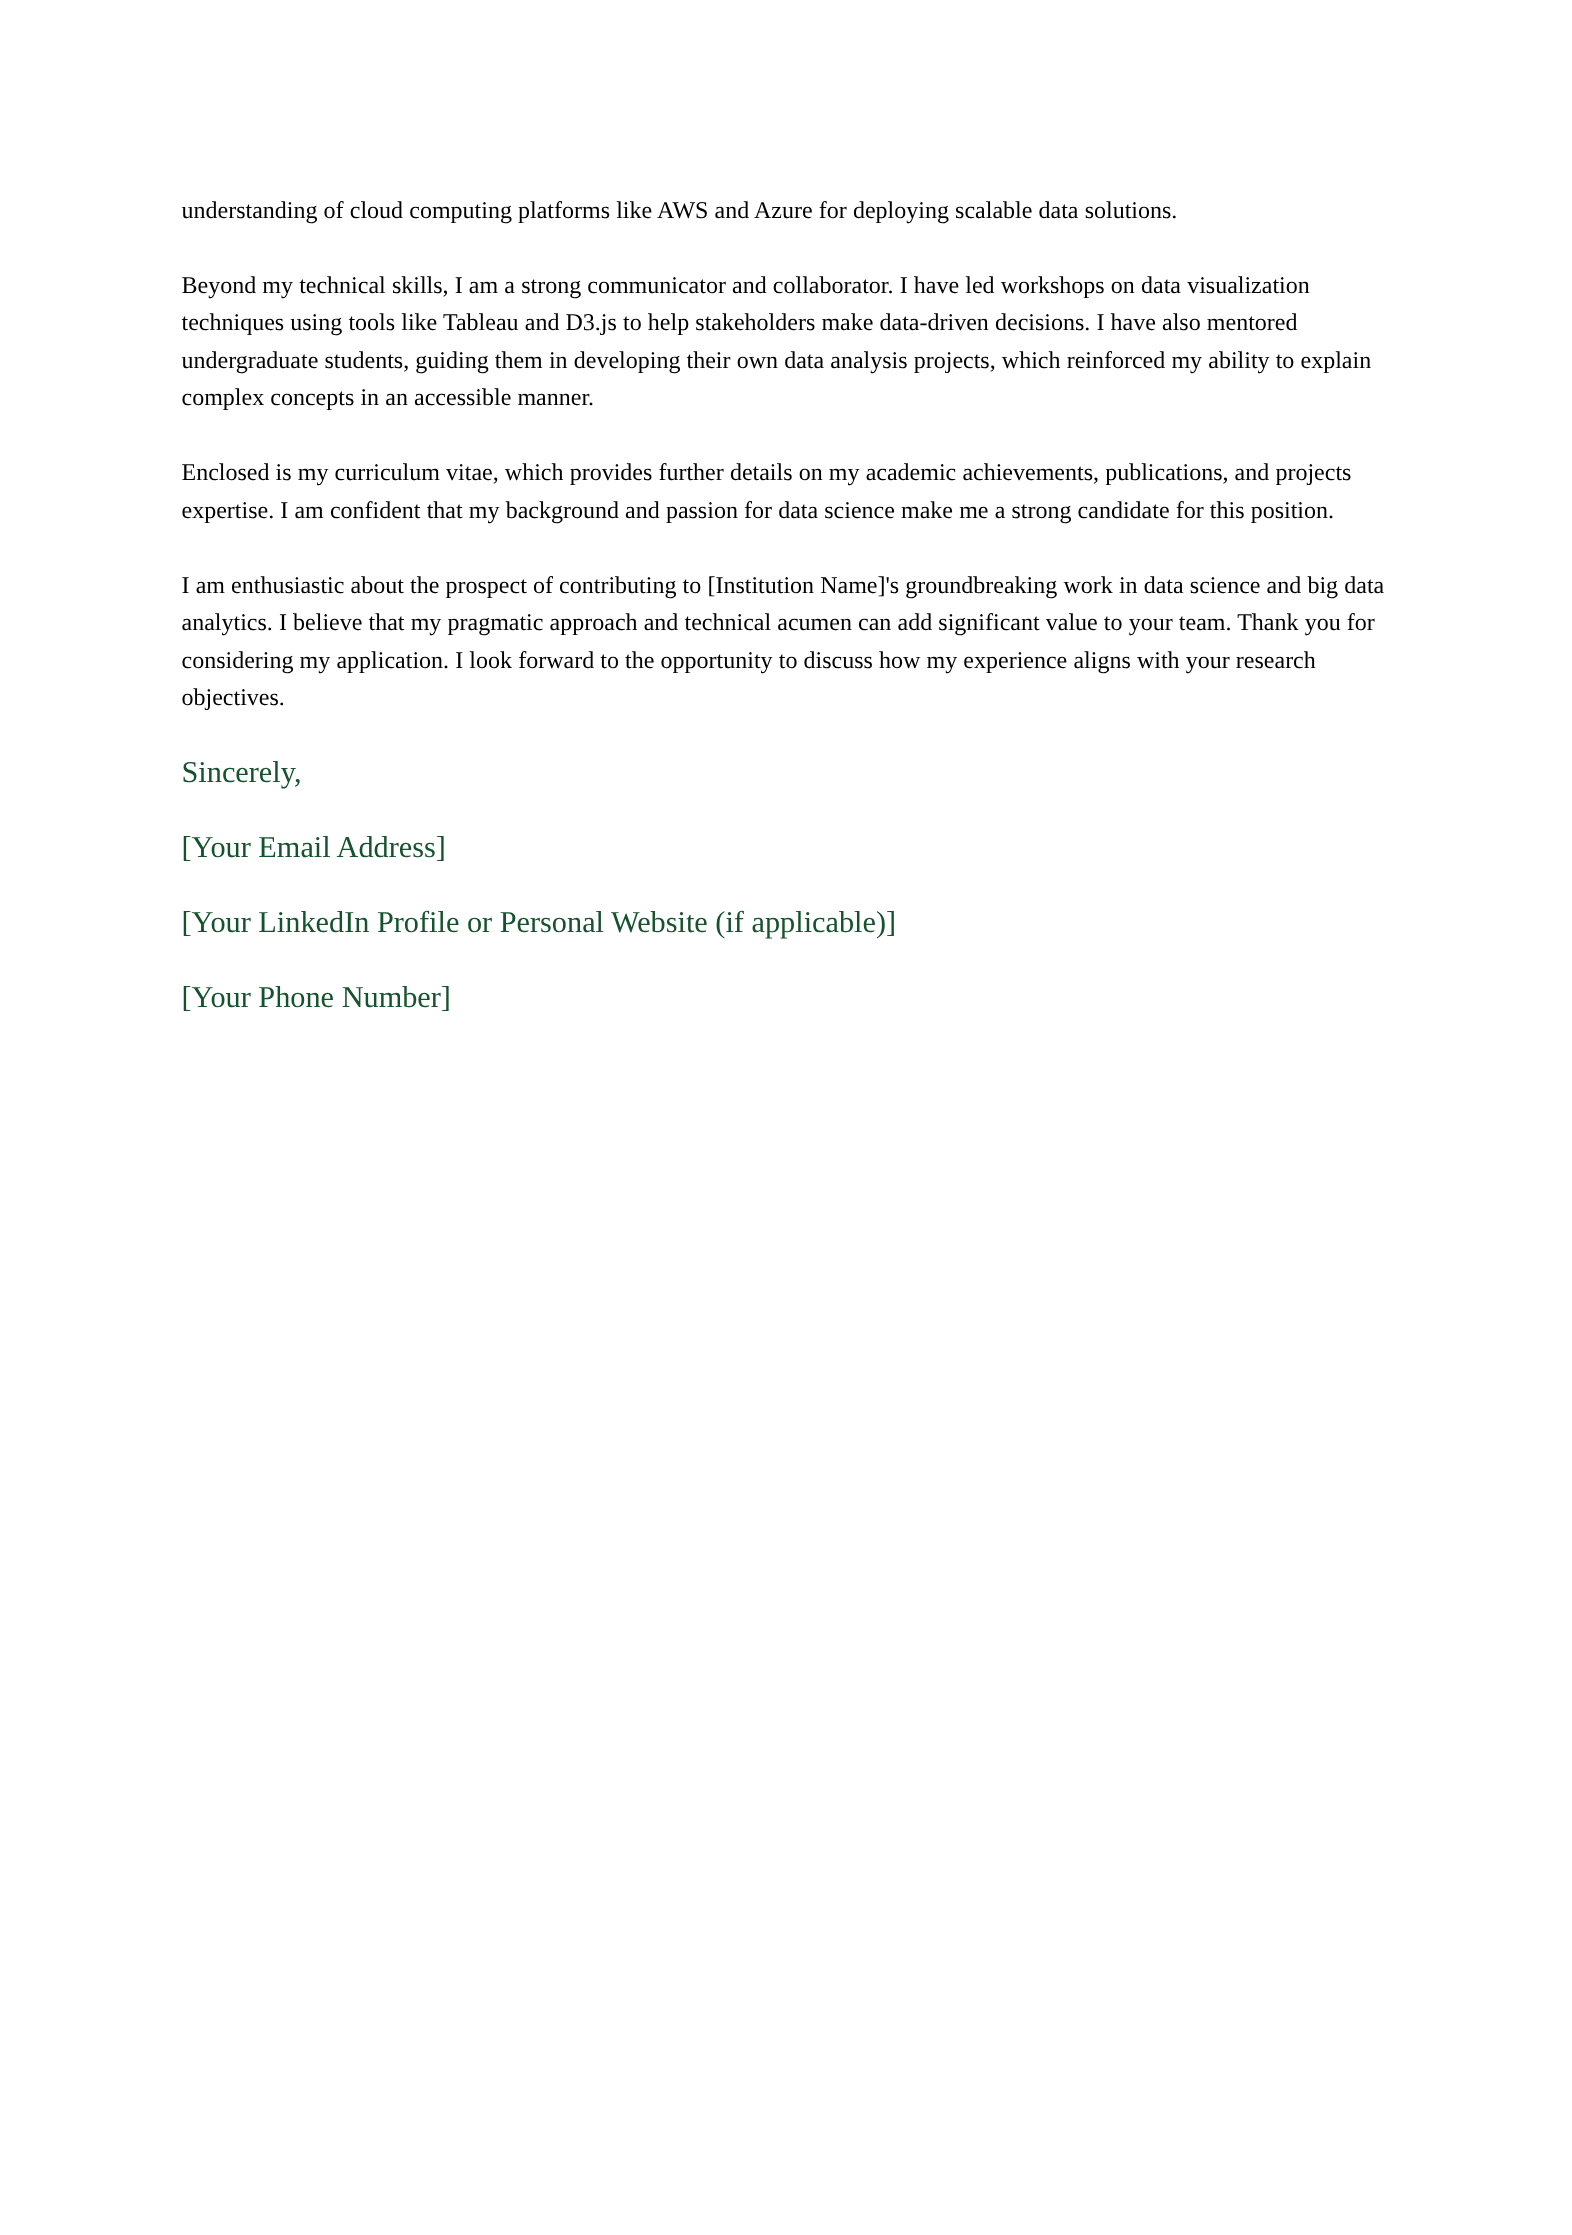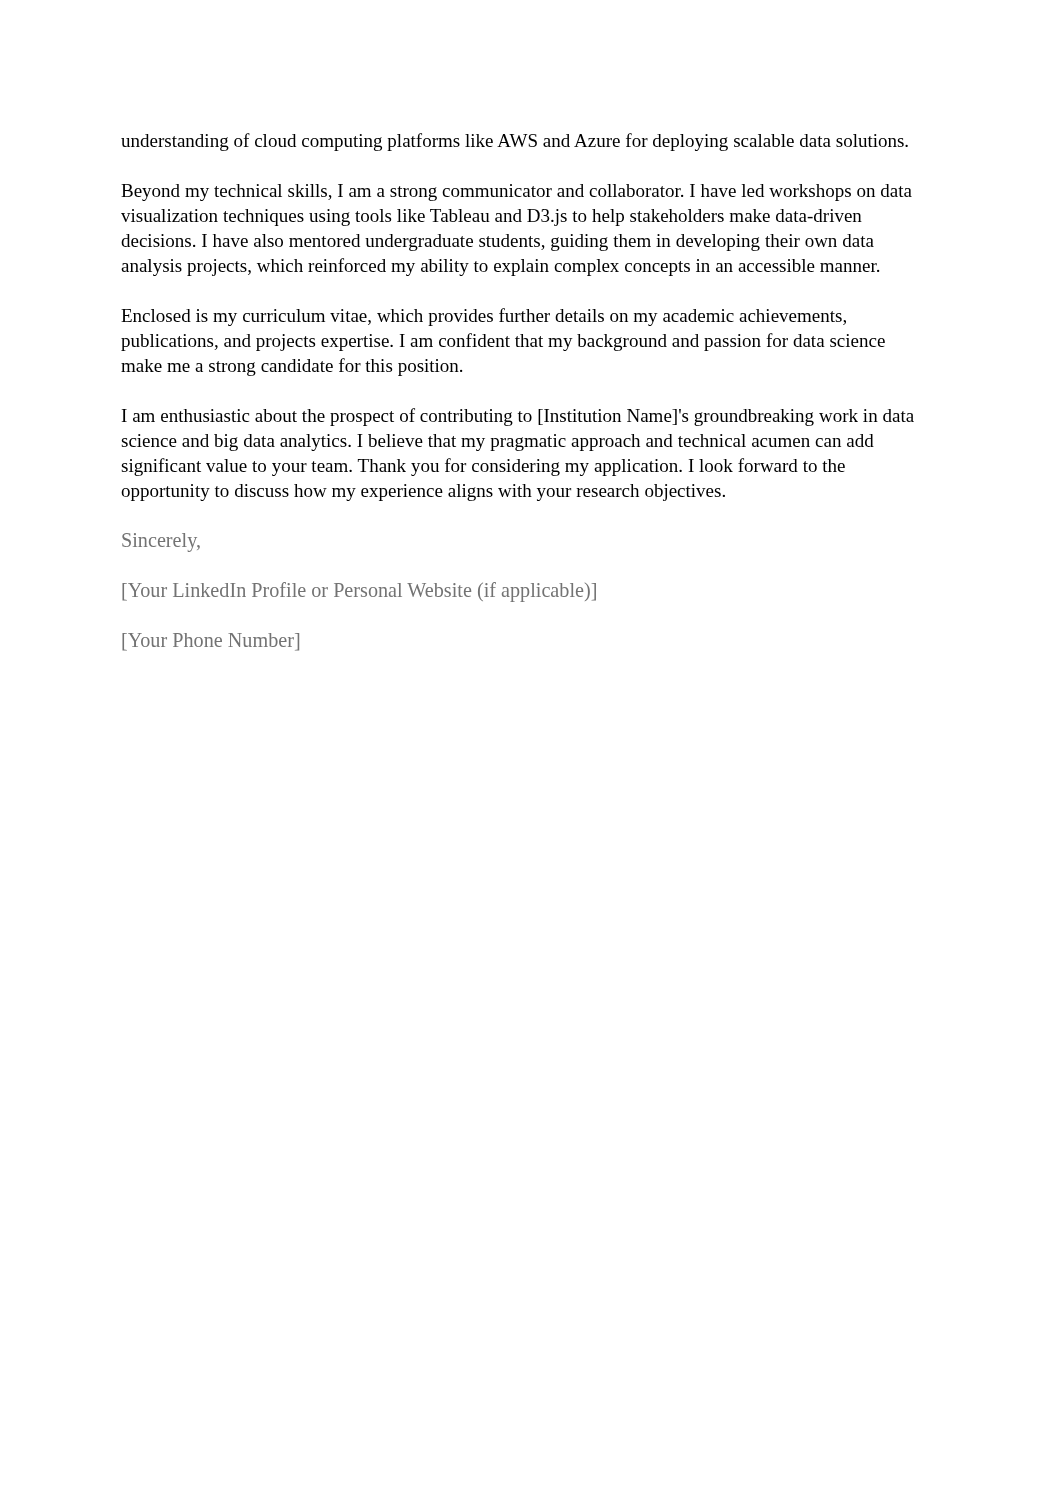--- a/index.html
+++ b/index.html
@@ -22,54 +22,55 @@
     background: #ffffff;
     box-sizing: border-box;
   }
   .letter-body {
     position: absolute;
     left: 121px;
     top: 128px;
     width: 805px;
   }
   .para {
-    font-size: 19px;
+    font-size: 16px;
     line-height: 25px;
     text-align: left;
     margin: 0 0 25px 0;
     color: #000000;
     letter-spacing: 0.0px;
     word-spacing: 0.1px;
   }
   .para:last-child {
     margin-bottom: 0;
   }
   .sig-line {
     font-size: 20.2px;
     line-height: 25px;
     margin: 0 0 25px 0;
-    color: #737373;
+    color: #14532d;
   }
 </style>
 </head>
 <body>
 
 <div class="page">
   <div class="letter-body">
 
     <p class="para">understanding of cloud computing platforms like AWS and Azure for deploying scalable data solutions.</p>
 
     <p class="para">Beyond my technical skills, I am a strong communicator and collaborator. I have led workshops on data visualization techniques using tools like Tableau and D3.js to help stakeholders make data-driven decisions. I have also mentored undergraduate students, guiding them in developing their own data analysis projects, which reinforced my ability to explain complex concepts in an accessible manner.</p>
 
     <p class="para">Enclosed is my curriculum vitae, which provides further details on my academic achievements, publications, and projects expertise. I am confident that my background and passion for data science make me a strong candidate for this position.</p>
 
     <p class="para">I am enthusiastic about the prospect of contributing to [Institution Name]'s groundbreaking work in data science and big data analytics. I believe that my pragmatic approach and technical acumen can add significant value to your team. Thank you for considering my application. I look forward to the opportunity to discuss how my experience aligns with your research objectives.</p>
 
     <p class="sig-line">Sincerely,</p>
 
 
+    <p class="sig-line">[Your Email Address]</p>
 
     <p class="sig-line">[Your LinkedIn Profile or Personal Website (if applicable)]</p>
 
     <p class="sig-line">[Your Phone Number]</p>
 
   </div>
 </div>
 
 </body></html>

